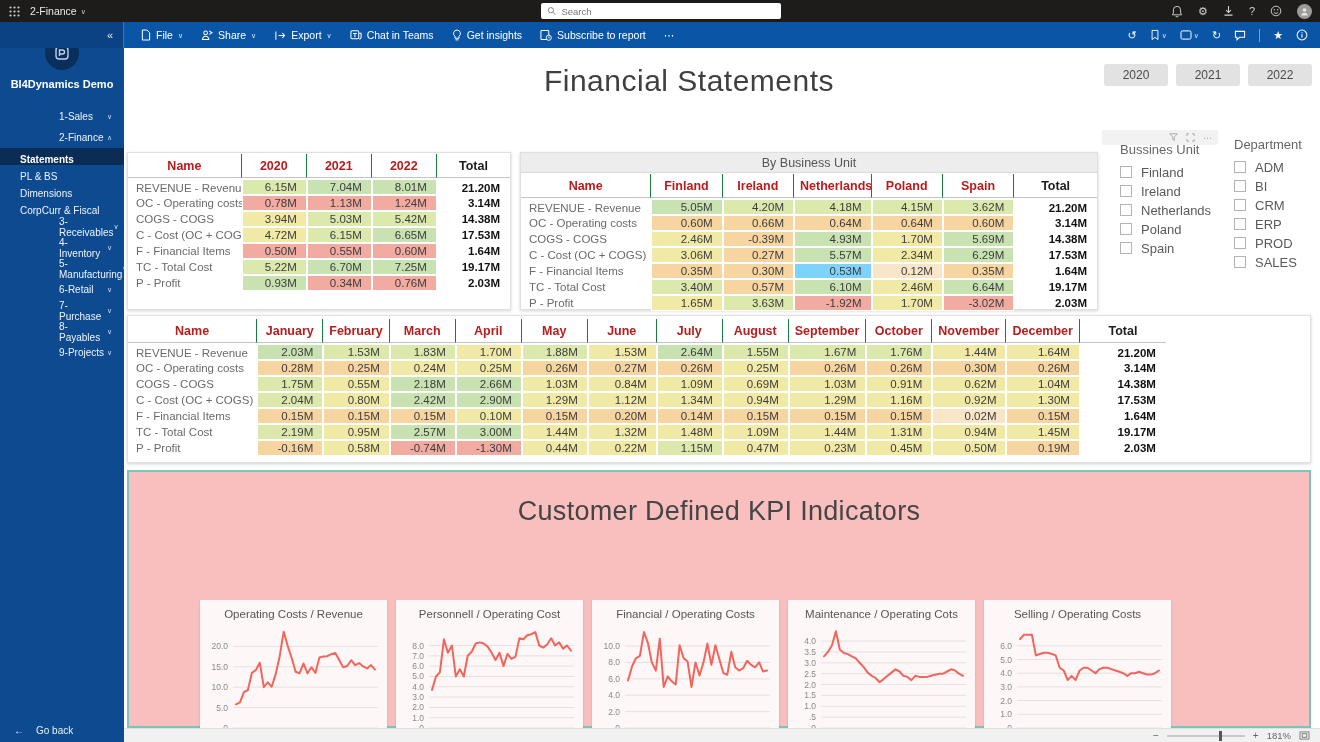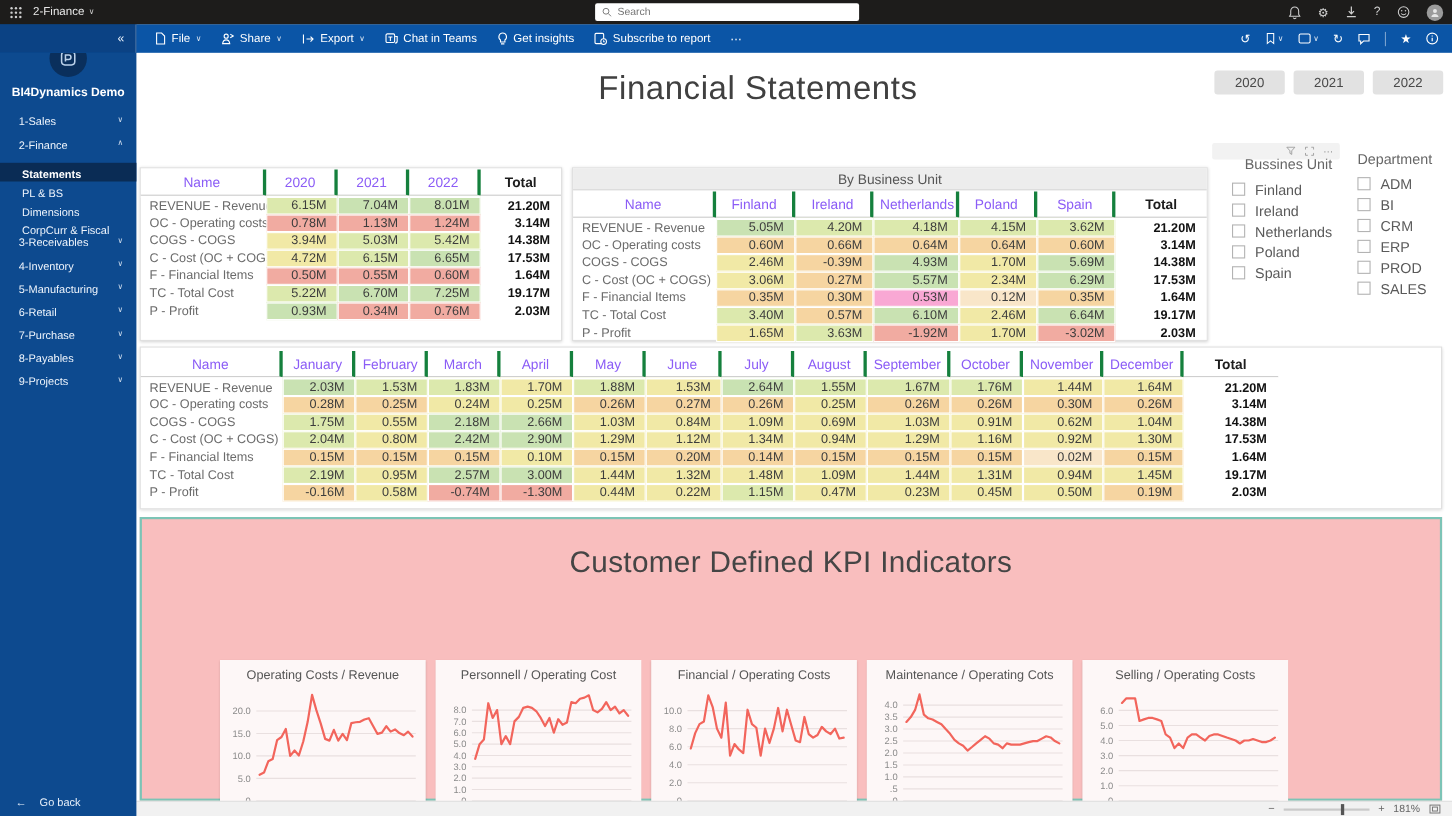--- a/index.html
+++ b/index.html
@@ -24,53 +24,53 @@
   .toolbar-right { margin-left:auto; display:flex; align-items:center; gap:13px; padding-right:12px; color:#fff; }
   .toolbar-right .tdiv { width:1px; height:13px; background:rgba(255,255,255,.45); }
   .tr-ic { font-size:11px; display:flex; align-items:center; gap:2px; cursor:pointer; }
 
   
   .sidebar { position:absolute; left:0; top:22px; width:124px; height:720px; background:#0d4a8f; color:#eef4fc; z-index:20; }
   .ws-head { text-align:center; padding-top:14px; }
   .ws-logo { width:34px; height:34px; border-radius:50%; background:#0a2f5c; margin:0 auto 8px; display:flex; align-items:center; justify-content:center; }
   .ws-name { font-size:11px; font-weight:bold; color:#fff; }
   .nav { margin-top:16px; }
-  .nav-group { display:flex; align-items:flex-start; justify-content:space-between; padding:0 12px 0 17px; height:21px; font-size:10px; cursor:pointer; }
+  .nav-group { display:flex; align-items:center; justify-content:space-between; padding:0 12px 0 17px; height:21px; font-size:10px; cursor:pointer;margin-left:42px; }
   .nav-sub { display:flex; align-items:flex-end; padding-left:20px; height:17px; font-size:10px; cursor:pointer; }
   .nav-sub.sel { background:#0a2c55; font-weight:bold; color:#fff; }
   .goback { position:absolute; left:0; bottom:6px; width:124px; display:flex; align-items:center; gap:12px; padding-left:14px; font-size:10px; color:#e8f0fa; cursor:pointer; }
 
   
   .canvas { position:absolute; left:124px; top:48px; width:1196px; height:680px; background:#fff; }
   .page-title { position:absolute; left:0; top:16px; width:1130px; text-align:center; font-size:30px; color:#404040; letter-spacing:.5px; }
   .year-btns { position:absolute; right:8px; top:16px; display:flex; gap:8px; }
   .year-btn { width:64px; height:22px; background:#e2e2e2; border:none; border-radius:3px; font-size:12px; color:#4a4a4a; font-family:"Liberation Sans",sans-serif; cursor:pointer; }
 
   .card { position:absolute; background:#fff; border:1px solid #e0e0e0; box-shadow:0 1px 3px rgba(0,0,0,.18); }
   .card-title { height:20px; background:#ededed; border-bottom:1px solid #d9d9d9; font-size:12.5px; color:#555; text-align:center; line-height:20px; }
 
   table.fin { border-collapse:separate; border-spacing:0; table-layout:fixed; }
-  table.fin th { font-weight:400; font-size:12.5px; color:#8b5cf6; text-align:center; padding:5px 6px 4px; border-right:3px solid #15803d; border-bottom:1px solid #c4c4c4; white-space:nowrap; overflow:hidden; }
+  table.fin th { font-weight:700; font-size:12.5px; color:#b91c1c; text-align:center; padding:5px 6px 4px; border-right:1px solid #15803d; border-bottom:1px solid #c4c4c4; white-space:nowrap; overflow:hidden; }
   table.fin th:last-child { border-right:none; font-weight:bold; color:#1d1d1d; }
   table.fin td { font-size:11.5px; white-space:nowrap; overflow:hidden; }
   td.name { color:#6b6b6b; padding:1px 4px 1px 8px; }
   td.val { text-align:right; color:#3c3c3c; padding:1px 9px 1px 2px; border:1px solid #fff; }
   td.total { text-align:right; font-weight:bold; color:#111; padding:1px 10px 1px 2px; }
   tr.firstrow td { border-top:2px solid #fff; }
 
   #byYear { left:3px; top:104px; width:384px; height:158px; }
   #byYear table { width:100%; margin-top:1px; } 
   #byBU { left:396px; top:104px; width:578px; height:158px; }
   #byBU table { width:100%; margin-top:1px; }
   #byMonth { left:3px; top:267px; width:1184px; height:148px; }
   #byMonth table { margin-top:3px; }
 
   
   .slicer-tools { position:absolute; left:978px; top:82px; width:116px; height:15px; background:#f2f2f2; border-radius:2px; display:flex; align-items:center; justify-content:flex-end; gap:8px; padding-right:6px; color:#9a9a9a; }
-  .slicer { position:absolute; font-size:13px; color:#5a5a5a;text-align:right; }
+  .slicer { position:absolute; font-size:13px; color:#5a5a5a; }
   #slicerBU { left:996px; top:94px; }
   #slicerDept { left:1110px; top:89px; }
   .slicer-title { font-size:13px; color:#666; margin-bottom:6px; }
   .cb-row { display:flex; align-items:center; gap:9px; height:18px; margin-bottom:1px; cursor:pointer; }
   .cb { width:12px; height:12px; border:1px solid #b3b3b3; background:#fff; flex:0 0 auto; }
 
   
   .kpi { position:absolute; left:3px; top:422px; width:1184px; height:258px; background:#f9bebe; border:2px solid #7cc4b6; }
   .kpi-title { text-align:center; font-size:27px; color:#454545; margin-top:24px; letter-spacing:.3px; }
   .kpi-cards { position:absolute; left:71px; top:128px; display:flex; gap:9px; }
@@ -445,21 +445,21 @@
               <td class="val" style="background: rgb(246, 213, 161);">0.27M</td>
               <td class="val" style="background: rgb(201, 226, 178);">5.57M</td>
               <td class="val" style="background: rgb(241, 233, 166);">2.34M</td>
               <td class="val" style="background: rgb(201, 226, 178);">6.29M</td>
               <td class="total">17.53M</td>
             </tr>
             <tr>
               <td class="name">F - Financial Items</td>
               <td class="val" style="background: rgb(246, 213, 161);">0.35M</td>
               <td class="val" style="background: rgb(246, 213, 161);">0.30M</td>
-              <td class="val" style="background: #f9a8d4;">0.53M</td>
+              <td class="val" style="background: #7dd3fc;">0.53M</td>
               <td class="val" style="background: rgb(249, 230, 201);">0.12M</td>
               <td class="val" style="background: rgb(246, 213, 161);">0.35M</td>
               <td class="total">1.64M</td>
             </tr>
             <tr>
               <td class="name">TC - Total Cost</td>
               <td class="val" style="background: rgb(220, 233, 173);">3.40M</td>
               <td class="val" style="background: rgb(246, 213, 161);">0.57M</td>
               <td class="val" style="background: rgb(201, 226, 178);">6.10M</td>
               <td class="val" style="background: rgb(241, 233, 166);">2.46M</td>

